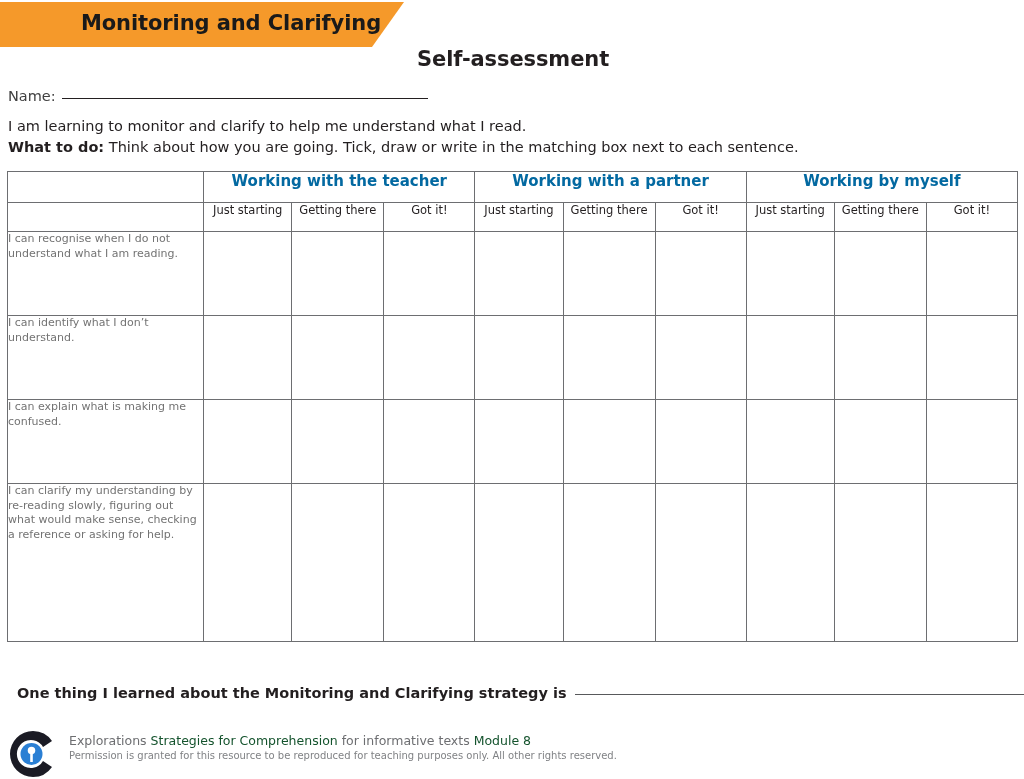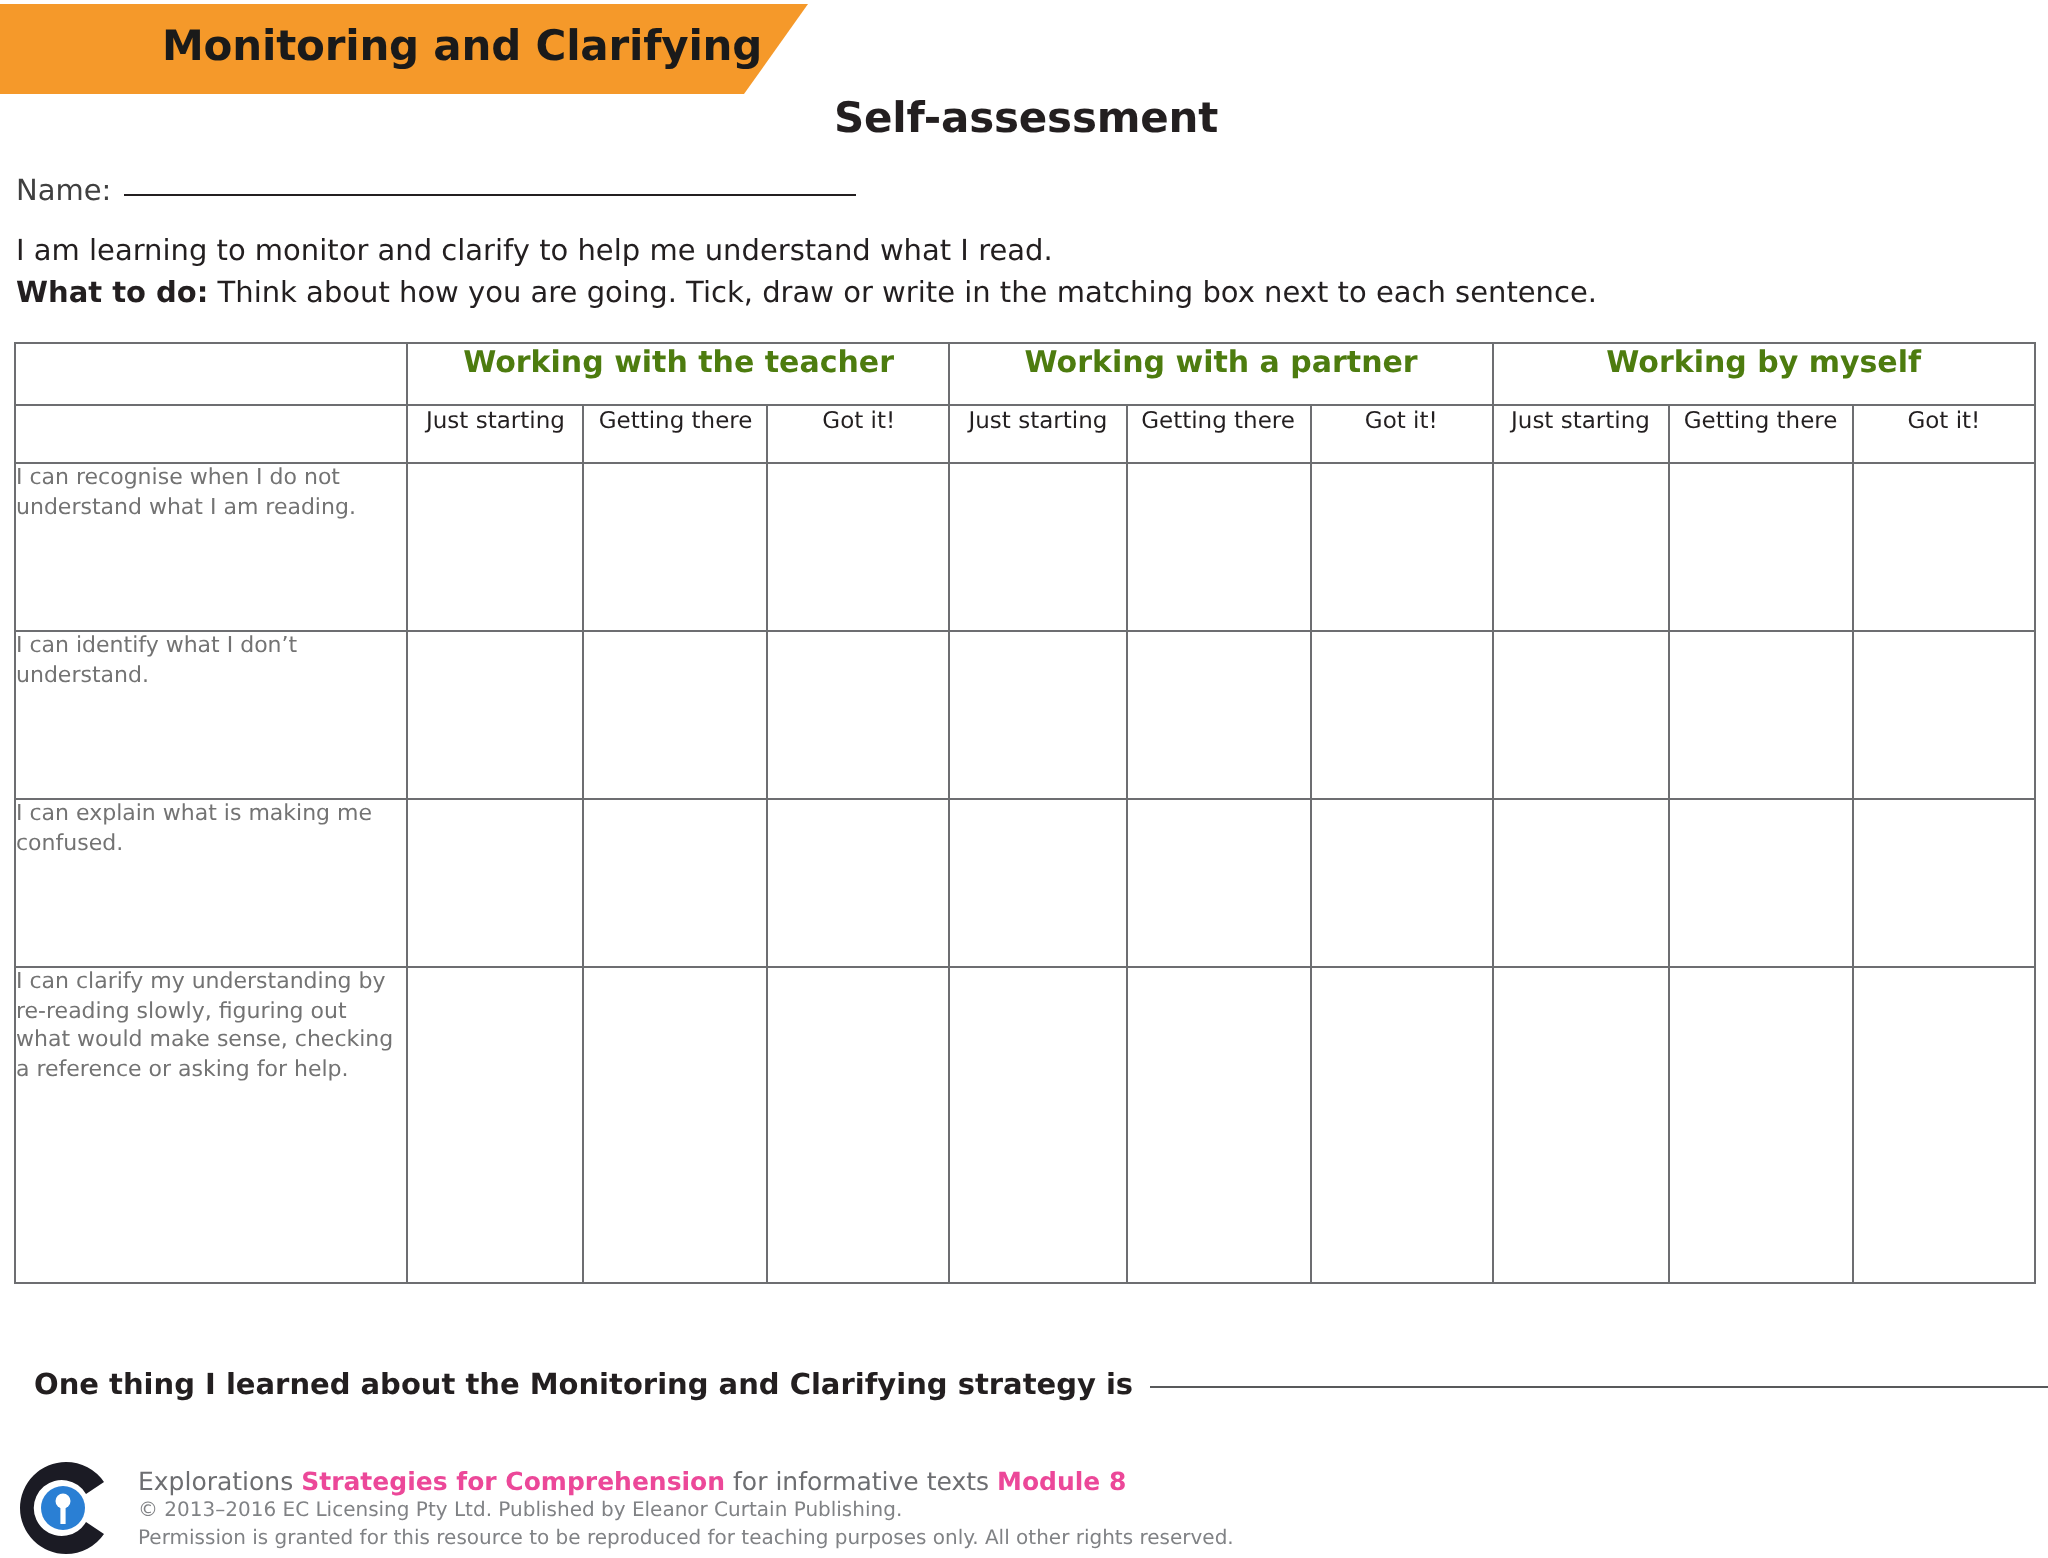--- a/index.html
+++ b/index.html
@@ -104,21 +104,21 @@
     padding: 0;
     vertical-align: top;
     background: #ffffff;
   }
   .grp-head {
     height: 30px;
     text-align: center;
     vertical-align: middle;
     font-size: 15px;
     font-weight: bold;
-    color: #4d7c0f;
+    color: #0369a1;
   }
   .sub-head {
     height: 28px;
     text-align: center;
     vertical-align: middle;
     font-size: 11.5px;
     font-weight: normal;
     color: #231f20;
   }
   .corner-cell { }
@@ -183,21 +183,21 @@
   .footer-texts {
     margin-left: 11px;
     padding-top: 6px;
   }
   .footer-title {
     font-size: 12.5px;
     color: #6d6e71;
     white-space: nowrap;
     line-height: 1.25;
   }
-  .footer-title b { color: #ec4899; font-weight: bold; margin-top: 31px; }
+  .footer-title b { color: #14532d; font-weight: normal; margin-top: 31px; }
   .footer-small {
     font-size: 10px;
     color: #808285;
     white-space: nowrap;
     line-height: 1.45;
   }
 </style>
 </head>
 <body>
 
@@ -316,16 +316,15 @@
     <circle cx="47" cy="43" r="7.5" fill="#ffffff"></circle>
     <rect x="44.4" y="46" width="5.2" height="20" fill="#ffffff"></rect>
   </svg>
   <div class="footer-texts">
     <div class="footer-title">
       <span>Explorations</span>
       <b>Strategies for Comprehension</b>
       <span>for informative texts</span>
       <b>Module 8</b>
     </div>
-    <div class="footer-small">© 2013–2016 EC Licensing Pty Ltd. Published by Eleanor Curtain Publishing.</div>
     <div class="footer-small">Permission is granted for this resource to be reproduced for teaching purposes only. All other rights reserved.</div>
   </div>
 </div>
 
 </body></html>

